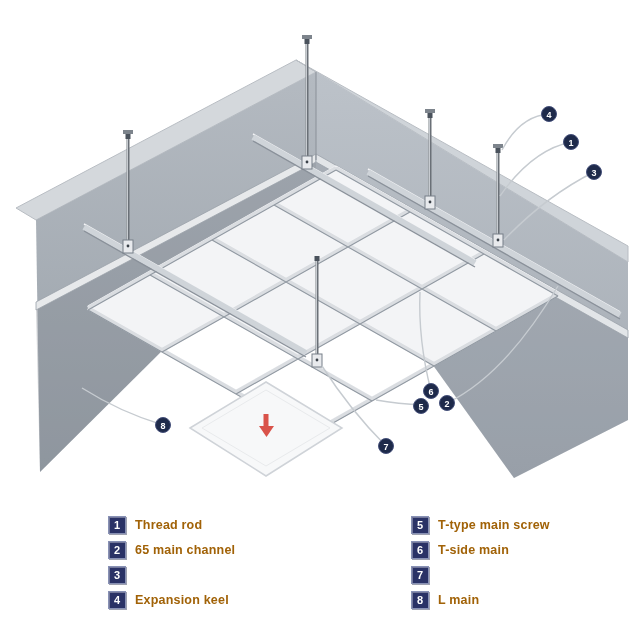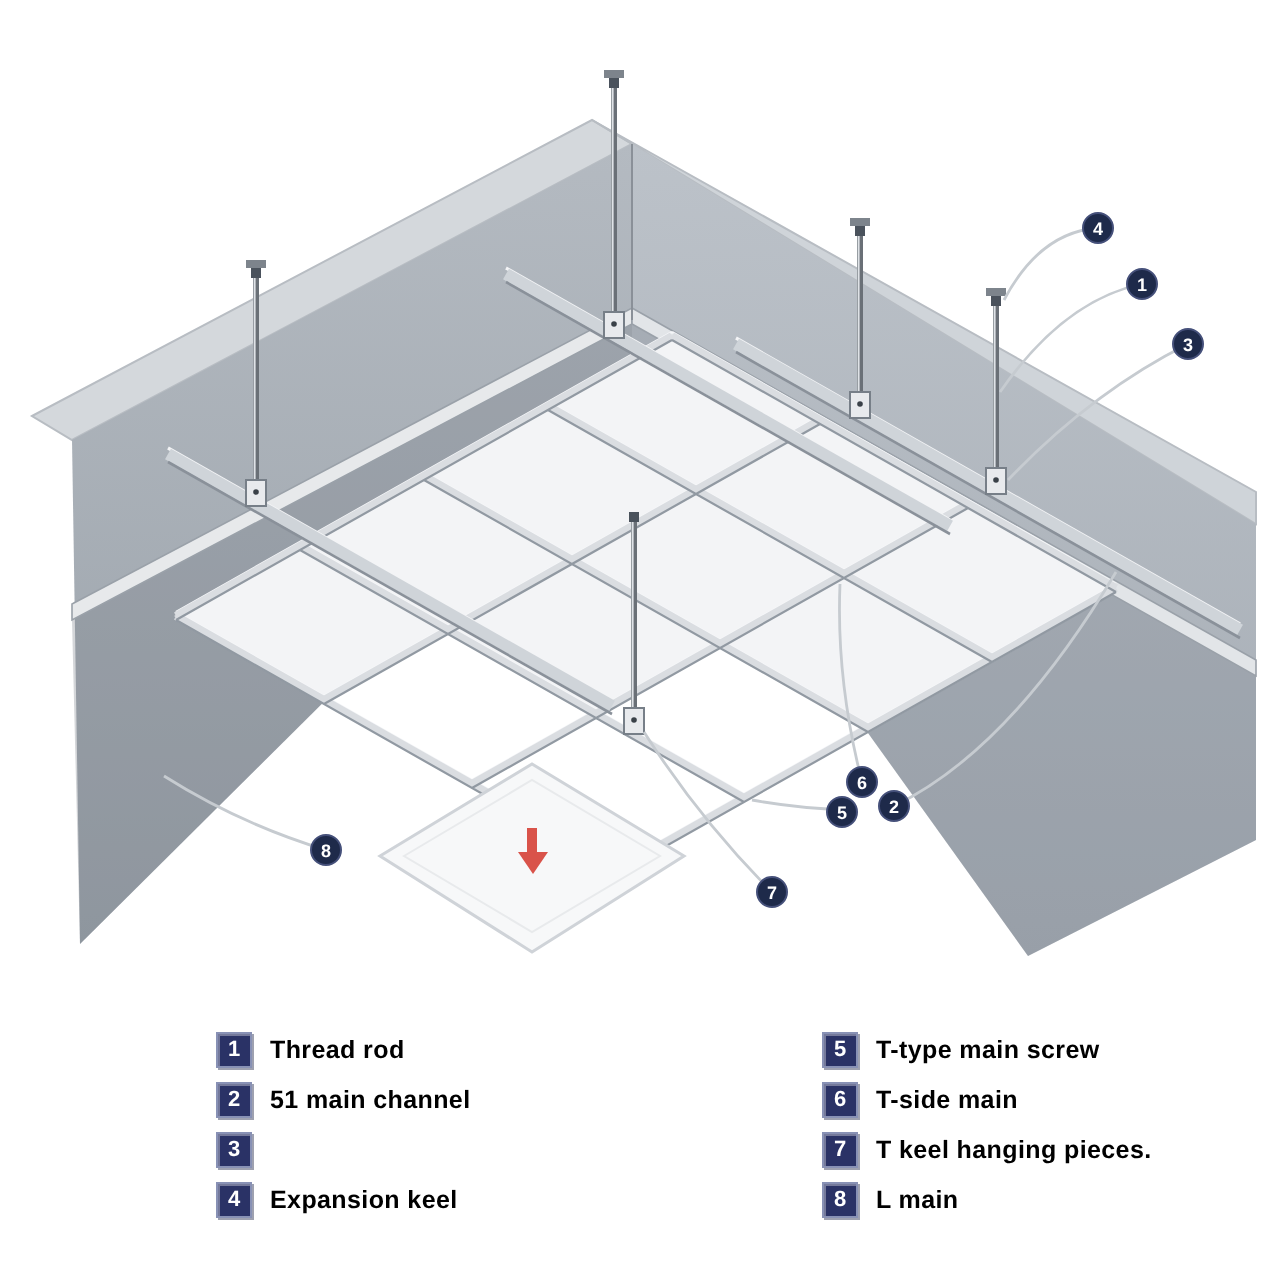--- a/index.html
+++ b/index.html
@@ -13,21 +13,21 @@
   .legend-col.right{left:411px;}
   .legend-row{display:flex;align-items:center;height:25px;}
   .num-badge{
     width:16px;height:16px;flex:0 0 16px;
     background:#2a3266;color:#ffffff;
     border:1px solid #8891b5;
     box-shadow:inset 1px 1px 0 rgba(255,255,255,.35), 1px 1px 0 rgba(40,46,80,.45);
     font-size:11px;font-weight:bold;line-height:16px;text-align:center;
   }
   .legend-label{
-    margin-left:9px;font-size:12.5px;font-weight:bold;color:#000000;
+    margin-left:9px;font-size:12.5px;font-weight:bold;color:#a16207;
     letter-spacing:.2px;white-space:nowrap;
   }
 </style>
 </head>
 <body>
 
 <div class="stage">
 
   <svg class="diagram-svg" width="640" height="505" viewBox="0 0 640 505">
     <defs>
@@ -196,21 +196,21 @@
     </g>
   </svg>
 
   <div class="legend-col left">
     <div class="legend-row">
       <div class="num-badge">1</div>
       <div class="legend-label">Thread rod</div>
     </div>
     <div class="legend-row">
       <div class="num-badge">2</div>
-      <div class="legend-label">51 main channel</div>
+      <div class="legend-label">65 main channel</div>
     </div>
     <div class="legend-row">
       <div class="num-badge">3</div>
     </div>
     <div class="legend-row">
       <div class="num-badge">4</div>
       <div class="legend-label">Expansion keel</div>
     </div>
   </div>
 
@@ -218,21 +218,20 @@
     <div class="legend-row">
       <div class="num-badge">5</div>
       <div class="legend-label">T-type main screw</div>
     </div>
     <div class="legend-row">
       <div class="num-badge">6</div>
       <div class="legend-label">T-side main</div>
     </div>
     <div class="legend-row">
       <div class="num-badge">7</div>
-      <div class="legend-label">T keel hanging pieces.</div>
     </div>
     <div class="legend-row">
       <div class="num-badge">8</div>
       <div class="legend-label">L main</div>
     </div>
   </div>
 
 </div>
 
 </body></html>

